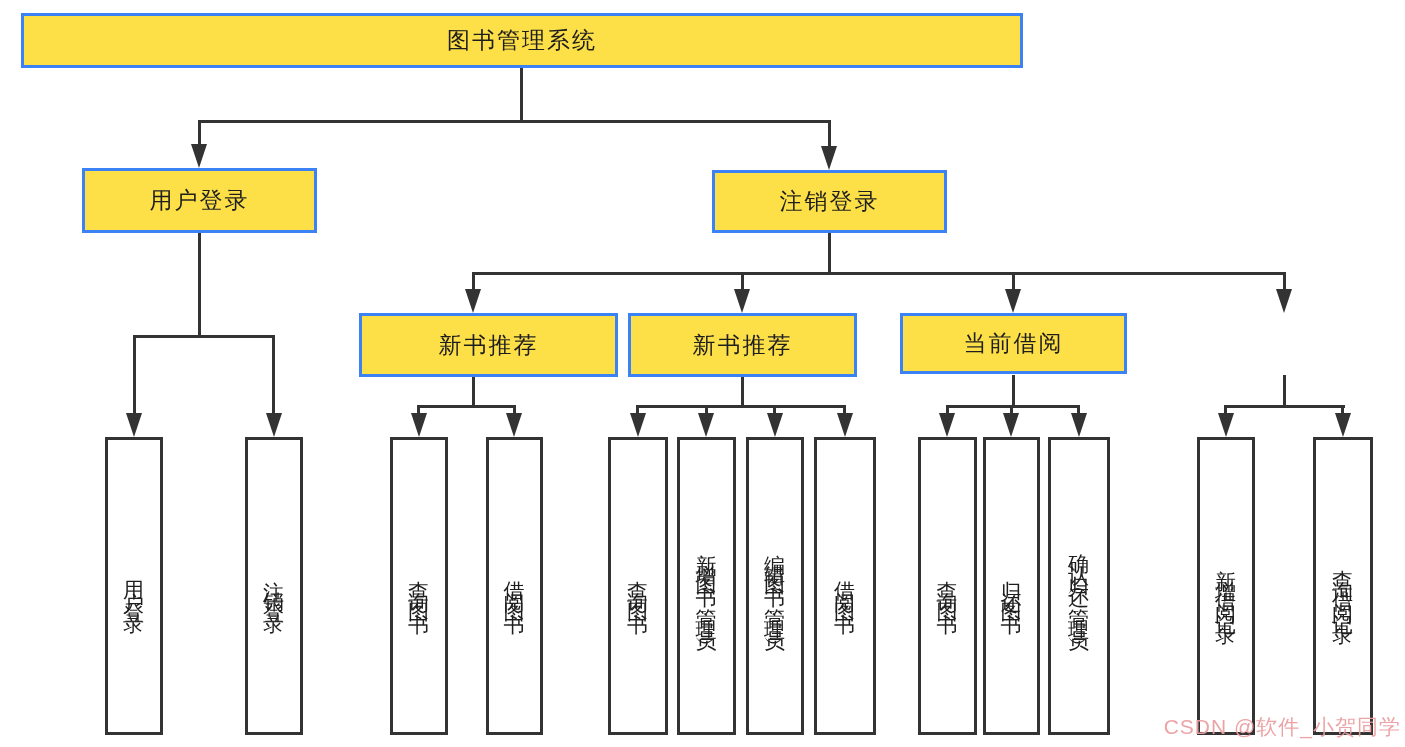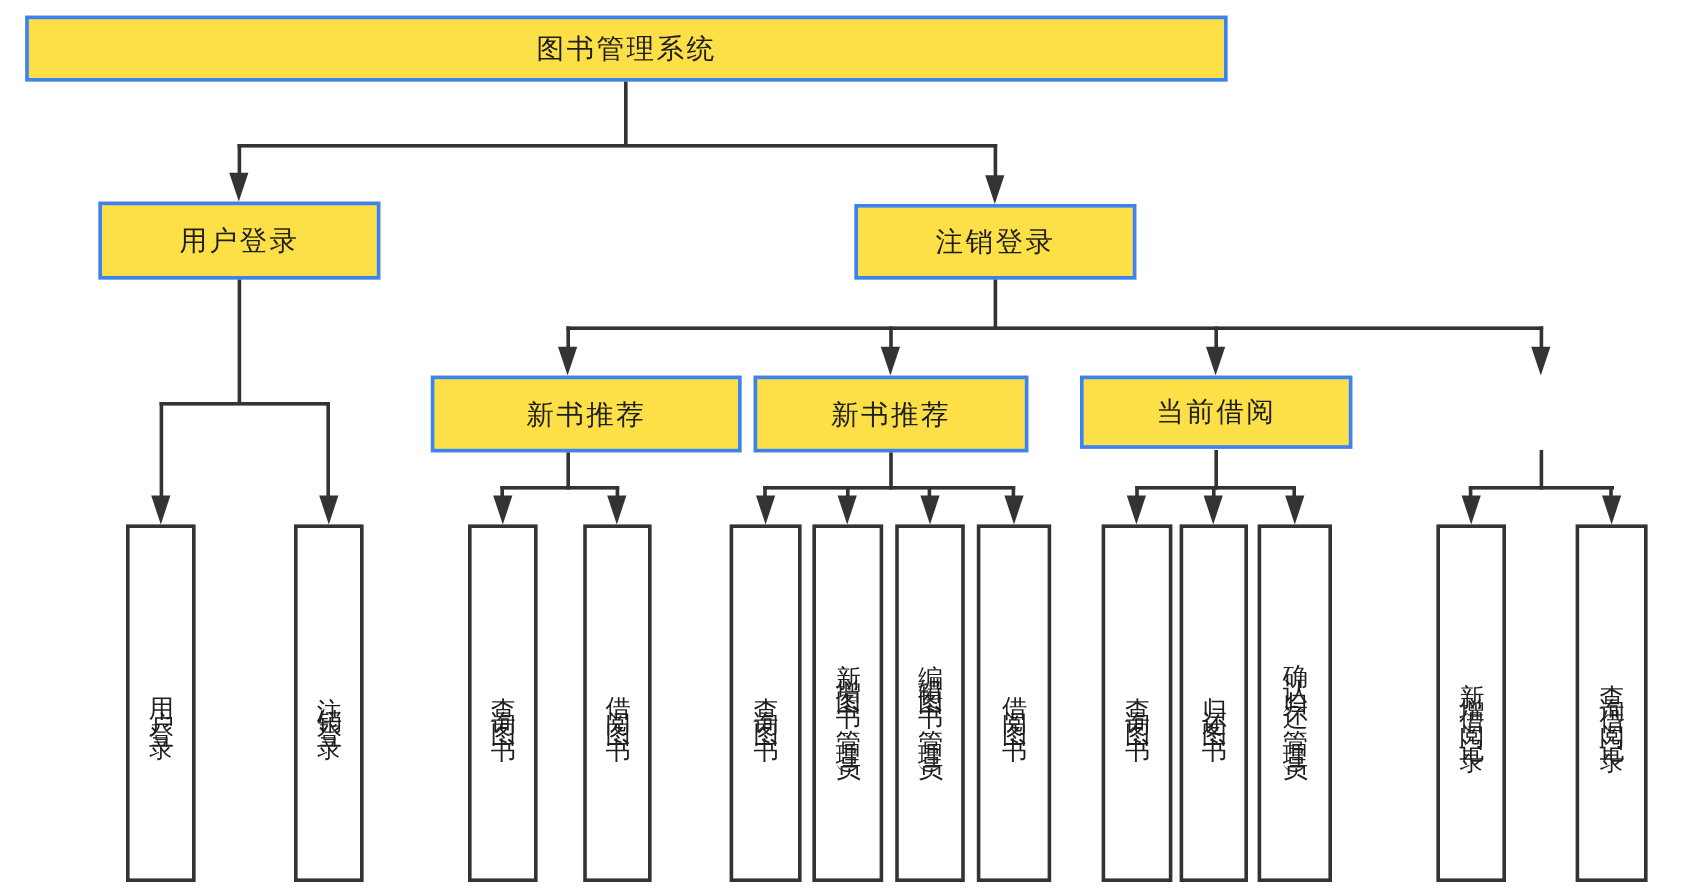--- a/index.html
+++ b/index.html
@@ -113,14 +113,15 @@
   <div class="vbox" style="left:746px;top:437px;width:58px;height:298px">编辑图书（管理员）</div>
   <div class="vbox" style="left:814px;top:437px;width:62px;height:298px">借阅图书</div>
 
   <div class="vbox" style="left:918px;top:437px;width:59px;height:298px">查询图书</div>
   <div class="vbox" style="left:983px;top:437px;width:57px;height:298px">归还图书</div>
   <div class="vbox" style="left:1048px;top:437px;width:62px;height:298px">确认归还（管理员）</div>
 
   <div class="vbox" style="left:1197px;top:437px;width:58px;height:298px">新增借阅记录</div>
   <div class="vbox" style="left:1313px;top:437px;width:60px;height:298px">查询借阅记录</div>
 
+  <div class="wm">CSDN @软件_小贺同学</div>
 
 </div>
 
 </body></html>

